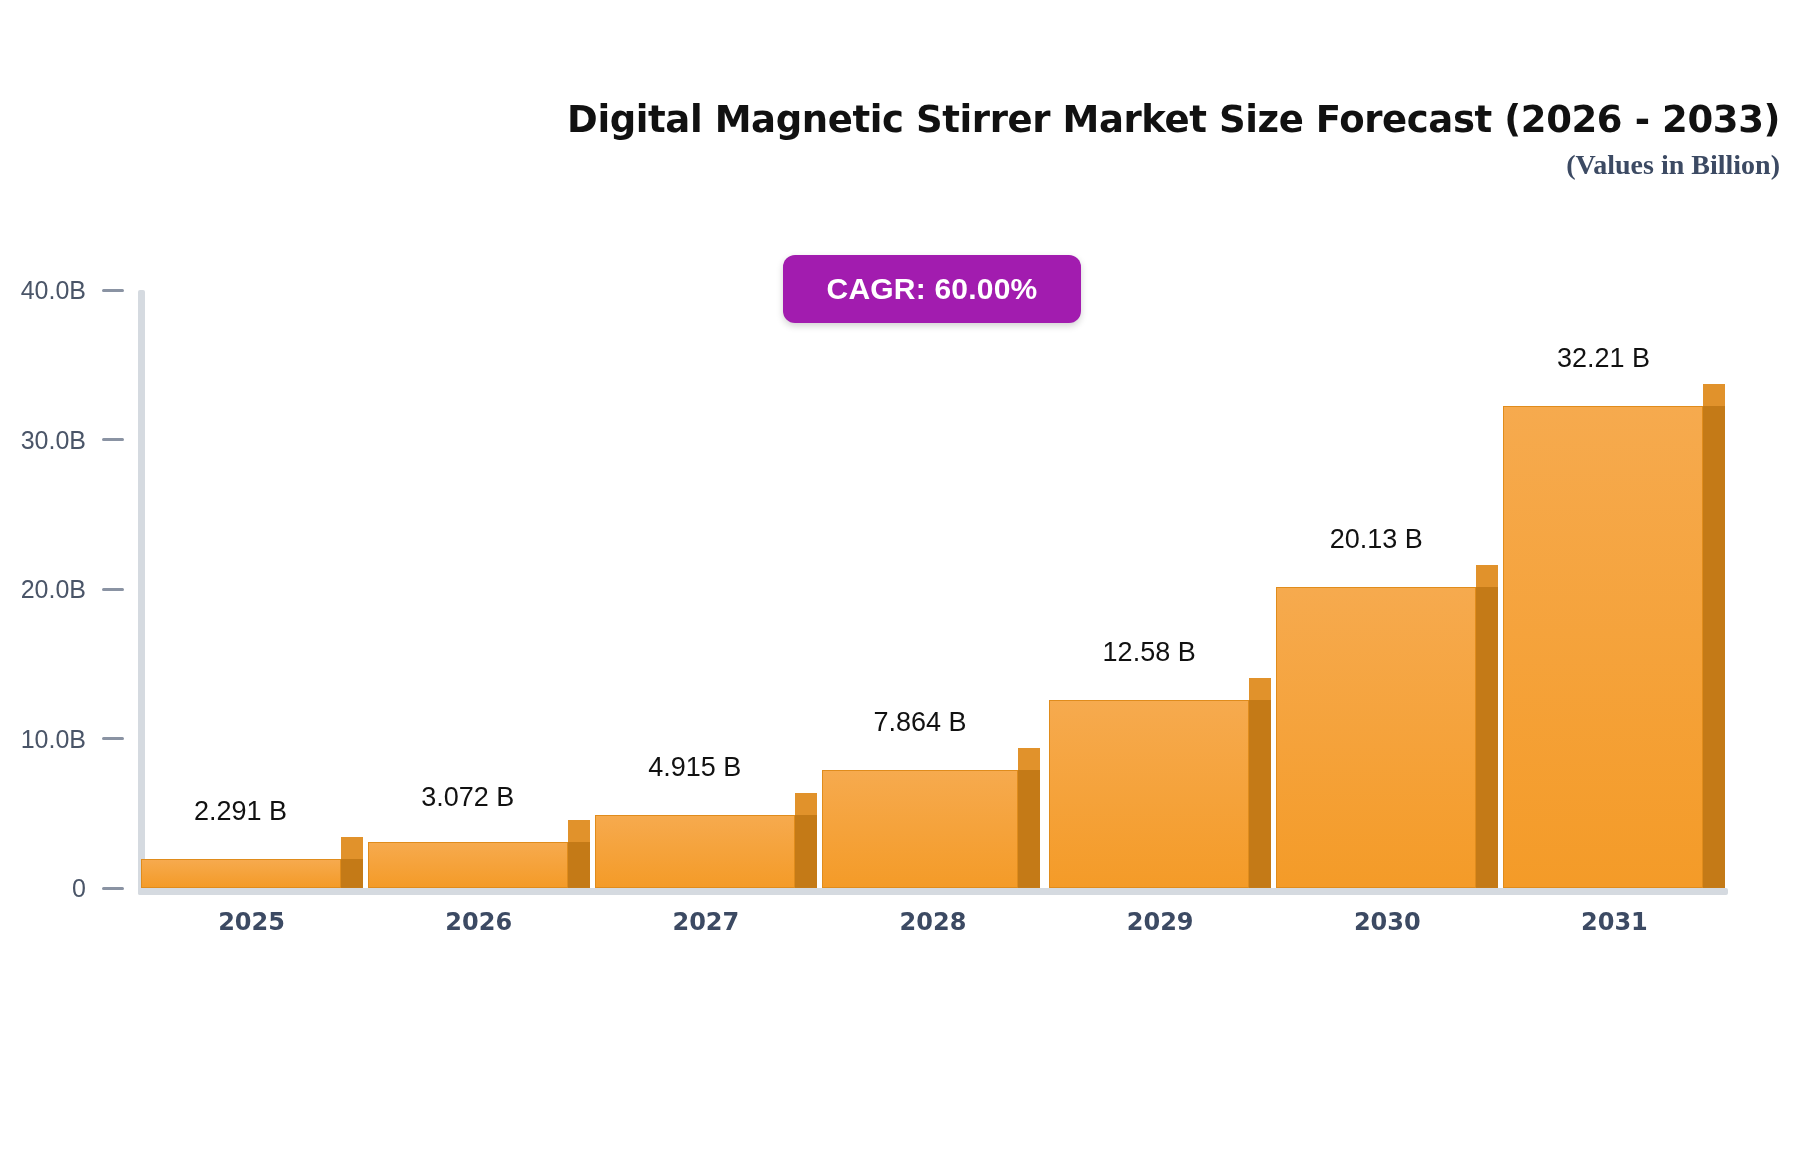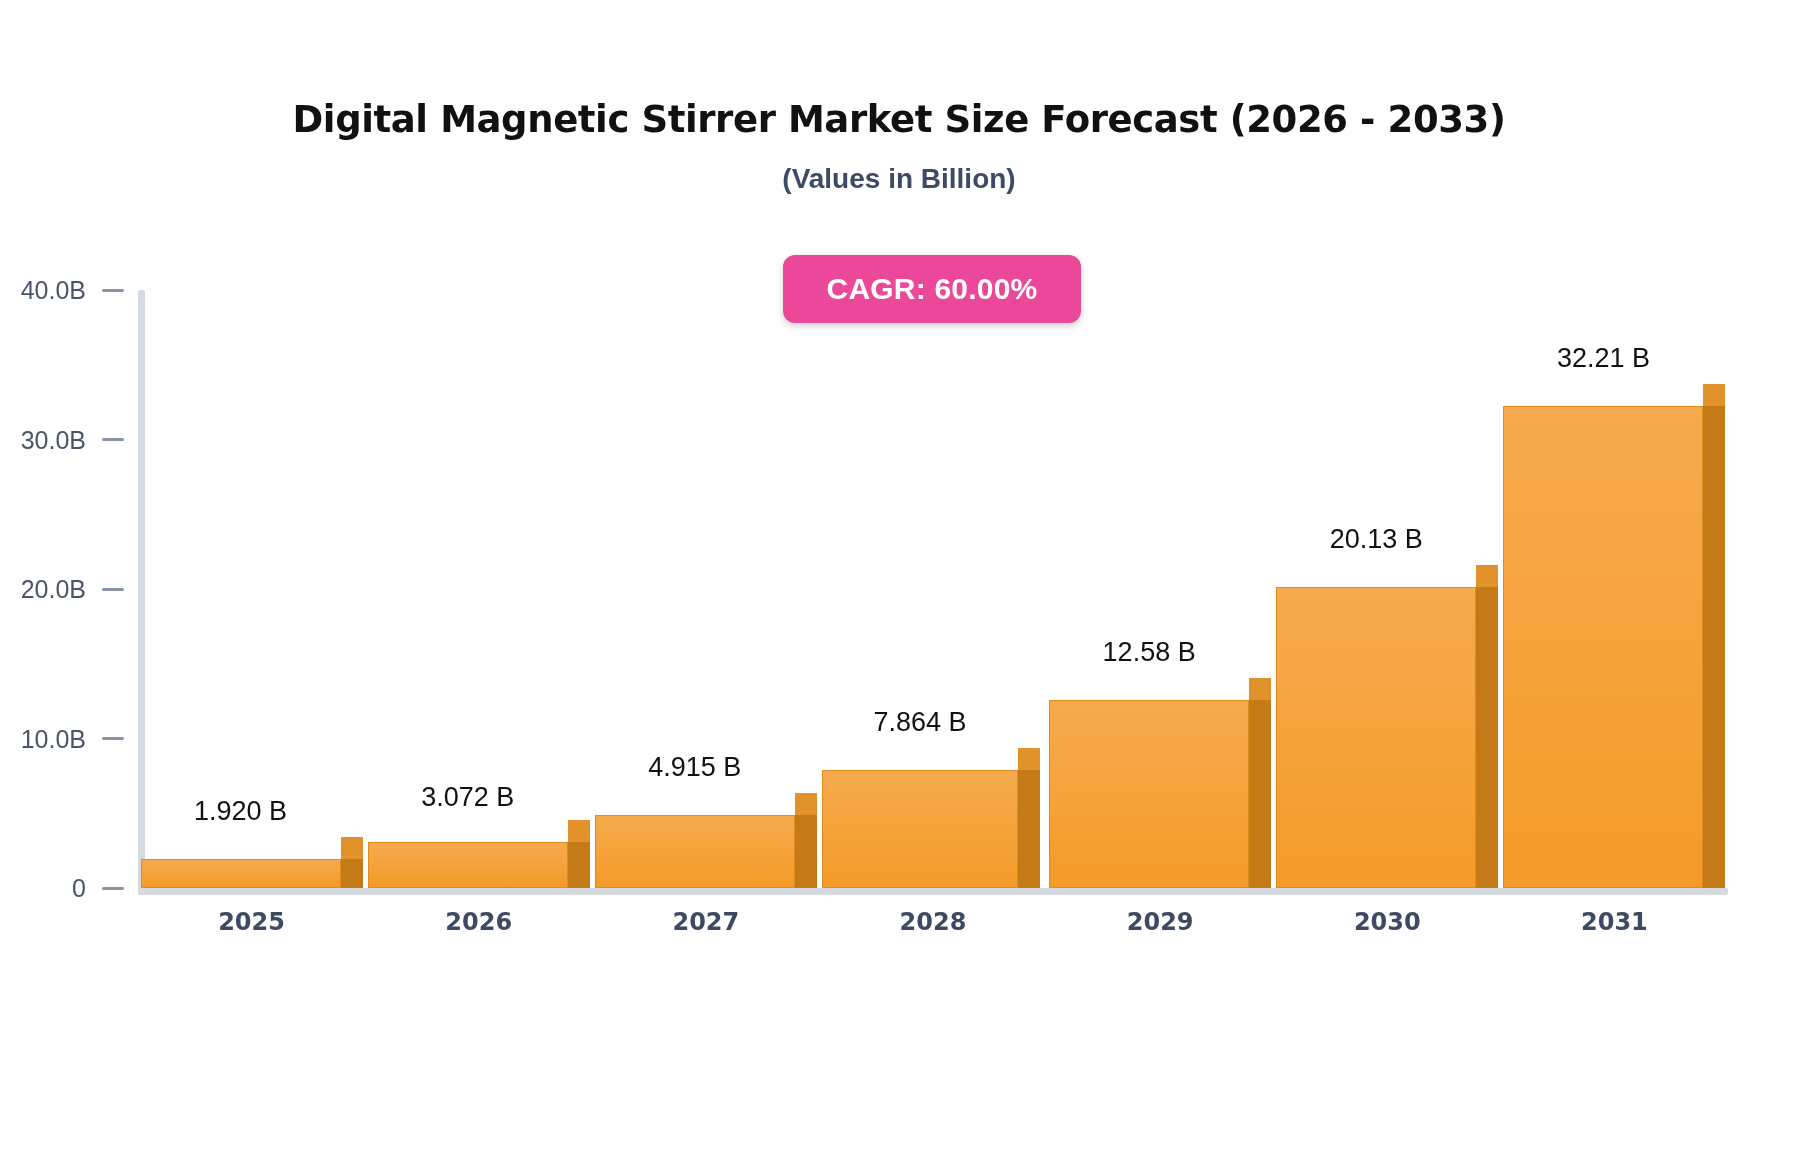--- a/index.html
+++ b/index.html
@@ -22,51 +22,50 @@
     height: 1156px;
     background: #ffffff;
   }
 
   
   .title-block {
     position: absolute;
     left: 0;
     top: 98px;
     width: 1780px;
-    text-align: center;
-    padding-left: 9px;
+    text-align: right;
   }
   .chart-title {
     font-family: "DejaVu Sans", sans-serif;
     font-size: 37px;
     font-weight: 700;
     color: #111111;
     letter-spacing: -0.4px;
     line-height: 44px;
     white-space: nowrap;
   }
   .chart-subtitle {
-    margin-top: 20px;
-    font-family: Liberation Sans, sans-serif;
+    margin-top: 6px;
+    font-family: Liberation Serif, serif;
     font-size: 28px;
     font-weight: 700;
     color: #3c4a63;
     line-height: 34px;
     white-space: nowrap;
   }
 
   
   .cagr-badge {
     position: absolute;
     left: 783px;
     top: 255px;
     width: 298px;
     height: 68px;
     border-radius: 12px;
-    background: #ec4899;
+    background: #a21caf;
     box-shadow: 0 3px 7px rgba(0,0,0,0.18);
     display: flex;
     align-items: center;
     justify-content: center;
   }
   .cagr-badge span {
     color: #ffffff;
     font-family: "Liberation Sans", sans-serif;
     font-size: 30px;
     font-weight: 700;
@@ -232,21 +231,21 @@
         <div class="ytick-row" style="top: 0px; width: 0px;">
           <div class="ytick-label">40.0B</div>
           <div class="ytick-dash"></div>
         </div>
       </div>
     <div id="bars">
         <div class="bar-wrap" style="left: 2.57143px; width: 200px; height: 68.704px;">
           <div class="bar-face" style="height: 28.704px; background: linear-gradient(rgb(246, 170, 78) 0%, rgb(244, 155, 40) 100%);"></div>
           <div class="bar-side" style="height: 28.704px; background: rgb(196, 122, 23);"></div>
           <div class="bar-top" style="bottom: 28.704px; height: 22px;"></div>
-          <div class="bar-value" style="bottom: 60.704px;">1.920 B</div>
+          <div class="bar-value" style="bottom: 60.704px;">2.291 B</div>
         </div>
         <div class="bar-wrap" style="left: 229.714px; width: 200px; height: 85.9264px;">
           <div class="bar-face" style="height: 45.9264px; background: linear-gradient(rgb(246, 170, 78) 0%, rgb(244, 155, 40) 100%);"></div>
           <div class="bar-side" style="height: 45.9264px; background: rgb(196, 122, 23);"></div>
           <div class="bar-top" style="bottom: 45.9264px; height: 22px;"></div>
           <div class="bar-value" style="bottom: 75px;">3.072 B</div>
         </div>
         <div class="bar-wrap" style="left: 456.857px; width: 200px; height: 113.479px;">
           <div class="bar-face" style="height: 73.4792px; background: linear-gradient(rgb(246, 170, 78) 0%, rgb(244, 155, 40) 100%);"></div>
           <div class="bar-side" style="height: 73.4792px; background: rgb(196, 122, 23);"></div>

